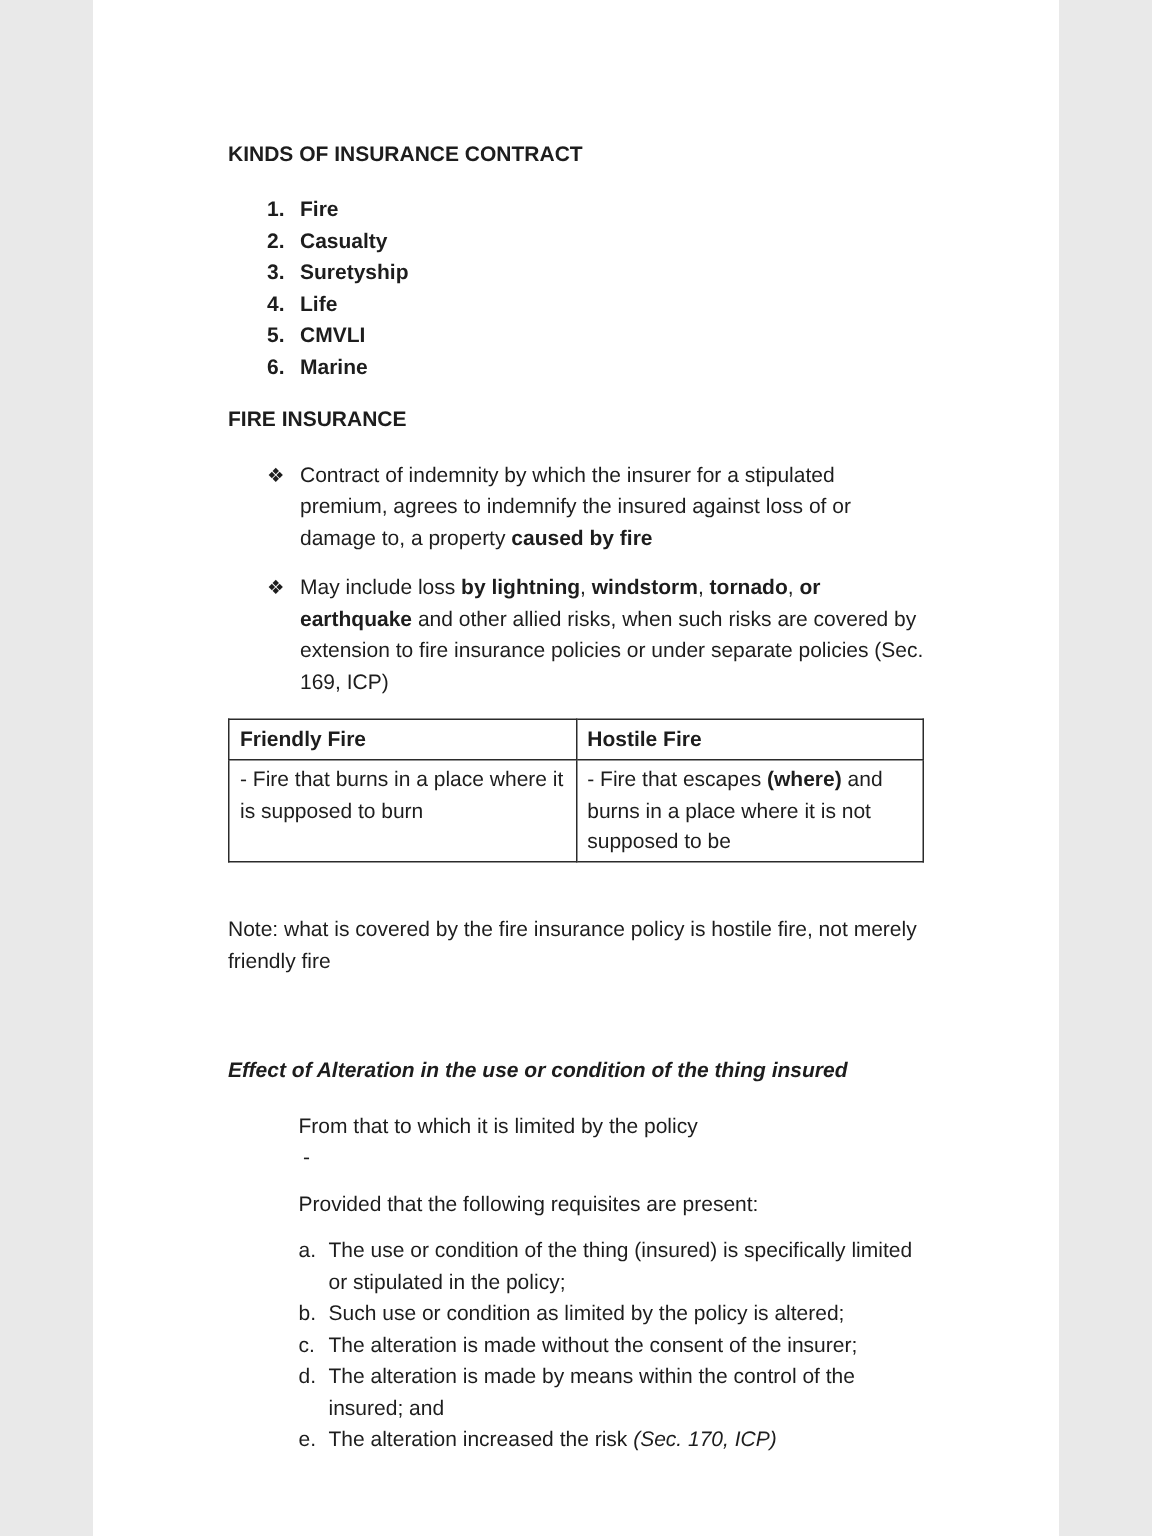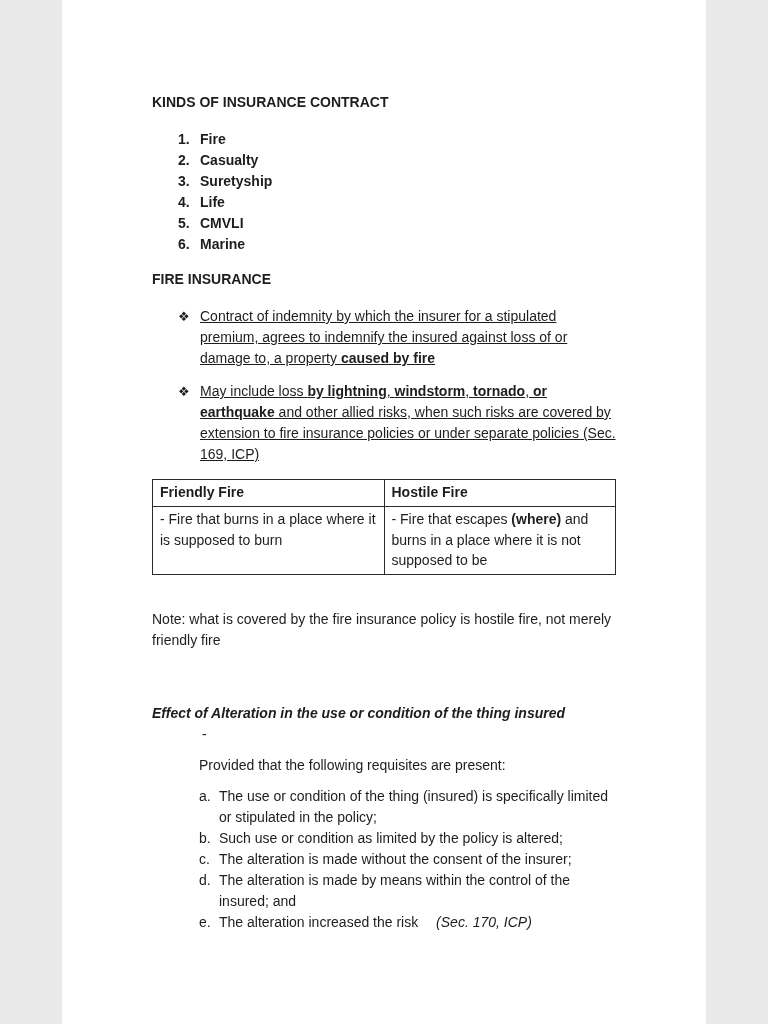--- a/index.html
+++ b/index.html
@@ -28,21 +28,21 @@
   .kinds-row .marker { width: 22px; flex: 0 0 22px; }
   
   .bullet-row { display: flex; margin: 0 0 12px 0; }
   .bullet-row .glyph {
     flex: 0 0 22px;
     width: 22px;
     margin-left: 26px;
     font-size: 13px;
     line-height: 21px;
   }
-  .bullet-row .btext { flex: 1; text-decoration: underline; }
+  .bullet-row .btext { flex: 1; }
   
   table.fh-table {
     border-collapse: collapse;
     width: 100%;
     margin: 14px 0 0 0;
     table-layout: fixed;
   }
   table.fh-table th, table.fh-table td {
     border: 1px solid #2b2b2b;
     padding: 2px 7px 4px 7px;
@@ -123,20 +123,21 @@
         <td><span>- Fire that burns in a place where it is supposed to burn</span></td>
         <td><span>- Fire that escapes </span><span style="font-weight: 700;">(where)</span><span> and burns in a place where it is not supposed to be</span></td>
       </tr>
     </tbody>
   </table>
 
   <p class="note-par">Note: what is covered by the fire insurance policy is hostile fire, not merely friendly fire</p>
 
   <h2 class="alt-heading">Effect of Alteration in the use or condition of the thing insured</h2>
 
+  <p class="alt-intro">From that to which it is limited by the policy</p>
 
   <div class="dash-row">
     <span class="marker">-</span>
   </div>
 
   <p class="provided">Provided that the following requisites are present:</p>
 
   <div class="req-list">
     <div class="req-row">
       <span class="marker">a.</span>
@@ -149,17 +150,17 @@
     <div class="req-row">
       <span class="marker">c.</span>
       <span class="rtext"><span>The alteration is made without the consent of the insurer;</span></span>
     </div>
     <div class="req-row">
       <span class="marker">d.</span>
       <span class="rtext"><span>The alteration is made by means within the control of the insured; and</span></span>
     </div>
     <div class="req-row">
       <span class="marker">e.</span>
-      <span class="rtext"><span>The alteration increased the risk </span><span style="font-style: italic; margin-left: 14px;">(Sec. 170, ICP)</span></span>
+      <span class="rtext"><span>The alteration increased the risk </span><span style="font-style: italic;">(Sec. 170, ICP)</span></span>
     </div>
   </div>
 
 </div>
 
 </body></html>

